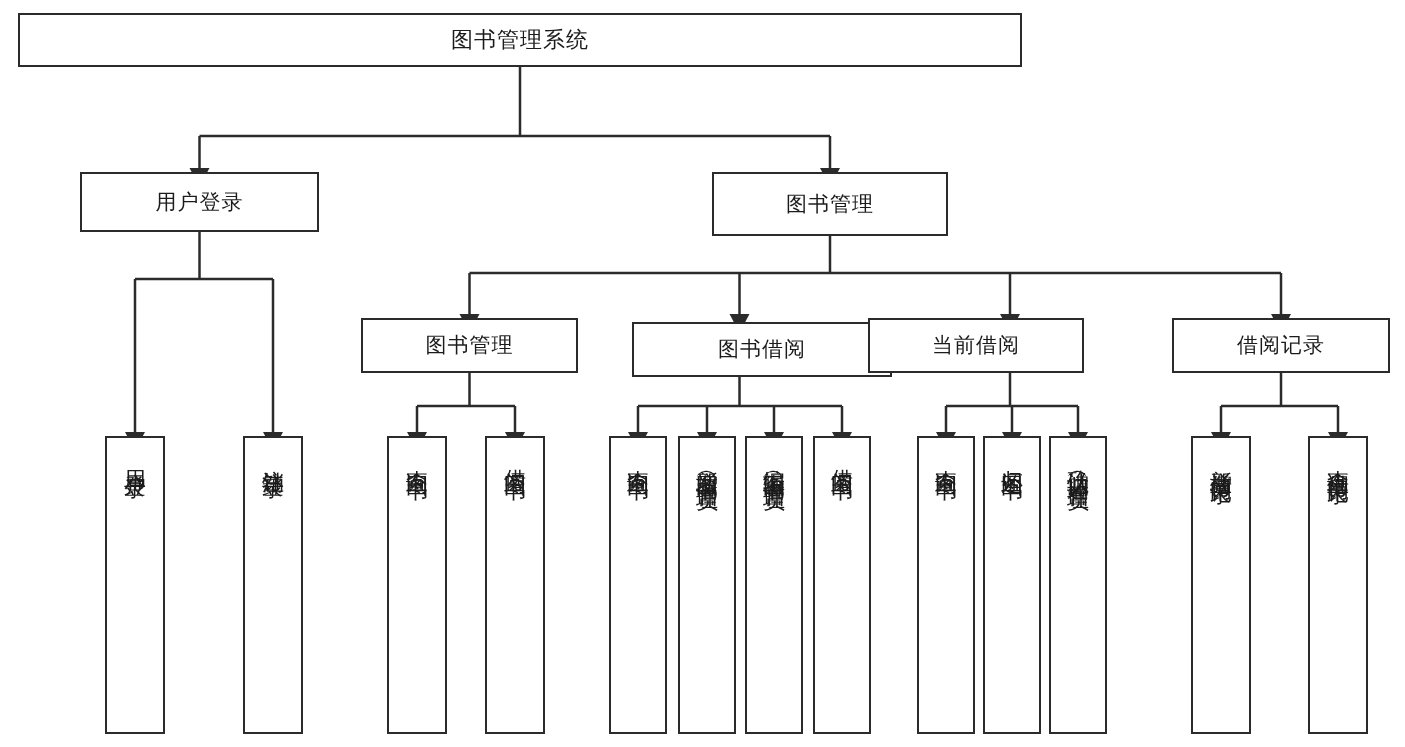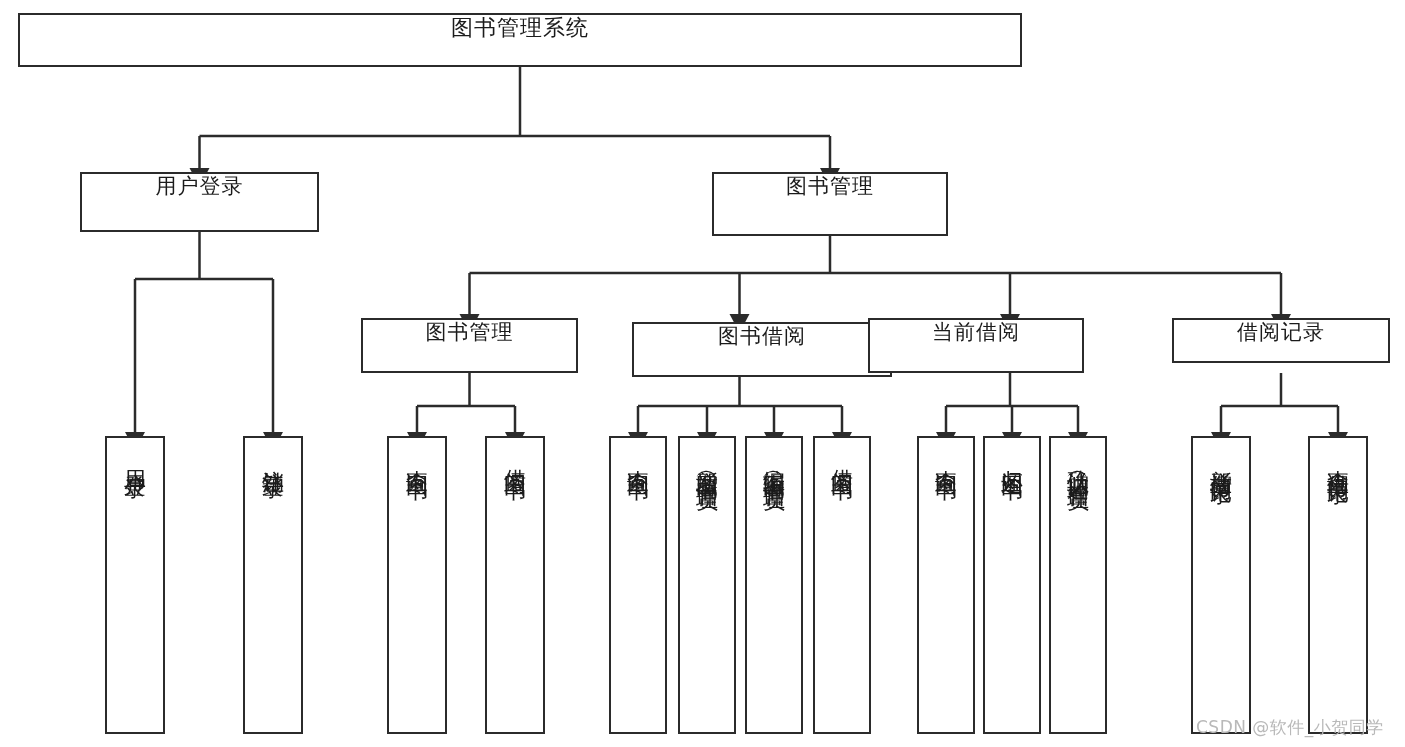--- a/index.html
+++ b/index.html
@@ -25,21 +25,21 @@
     width: 1405px;
     height: 747px;
     pointer-events: none;
   }
   .node {
     position: absolute;
     box-sizing: border-box;
     border: 2px solid #2b2b2b;
     background: #ffffff;
     display: flex;
-    align-items: flex-start;
+    align-items: center;
     justify-content: center;
     color: #1b1b1b;
   }
   .node .label {
     display: block;
     text-align: center;
     line-height: 1.18;
     white-space: nowrap;
   }
   
@@ -131,21 +131,21 @@
       </div>
       <div class="node horiz" style="left: 361px; top: 318px; width: 217px; height: 55px;">
         <span class="label">图书管理</span>
       </div>
       <div class="node horiz" style="left: 632px; top: 322px; width: 260px; height: 55px;">
         <span class="label">图书借阅</span>
       </div>
       <div class="node horiz" style="left: 868px; top: 318px; width: 216px; height: 55px;">
         <span class="label">当前借阅</span>
       </div>
-      <div class="node horiz" style="left: 1172px; top: 318px; width: 218px; height: 45px;">
+      <div class="node horiz" style="left: 1172px; top: 318px; width: 218px; height: 55px;">
         <span class="label">借阅记录</span>
       </div>
       <div class="node vert" style="left: 105px; top: 436px; width: 60px; height: 298px;">
         <span class="label">用户登录</span>
       </div>
       <div class="node vert" style="left: 243px; top: 436px; width: 60px; height: 298px;">
         <span class="label">注销登录</span>
       </div>
       <div class="node vert" style="left: 387px; top: 436px; width: 60px; height: 298px;">
         <span class="label">查询图书</span>
@@ -174,14 +174,13 @@
       <div class="node vert" style="left: 1049px; top: 436px; width: 58px; height: 298px;">
         <span class="label">确认归还（管理员）</span>
       </div>
       <div class="node vert" style="left: 1191px; top: 436px; width: 60px; height: 298px;">
         <span class="label">新增借阅记录</span>
       </div>
       <div class="node vert" style="left: 1308px; top: 436px; width: 60px; height: 298px;">
         <span class="label">查询借阅记录</span>
       </div>
     </div>
-  <div class="watermark" style="left: 1196px; top: 716px;">CSDN @软件_小贺同学</div>
 </div>
 
 </body></html>

